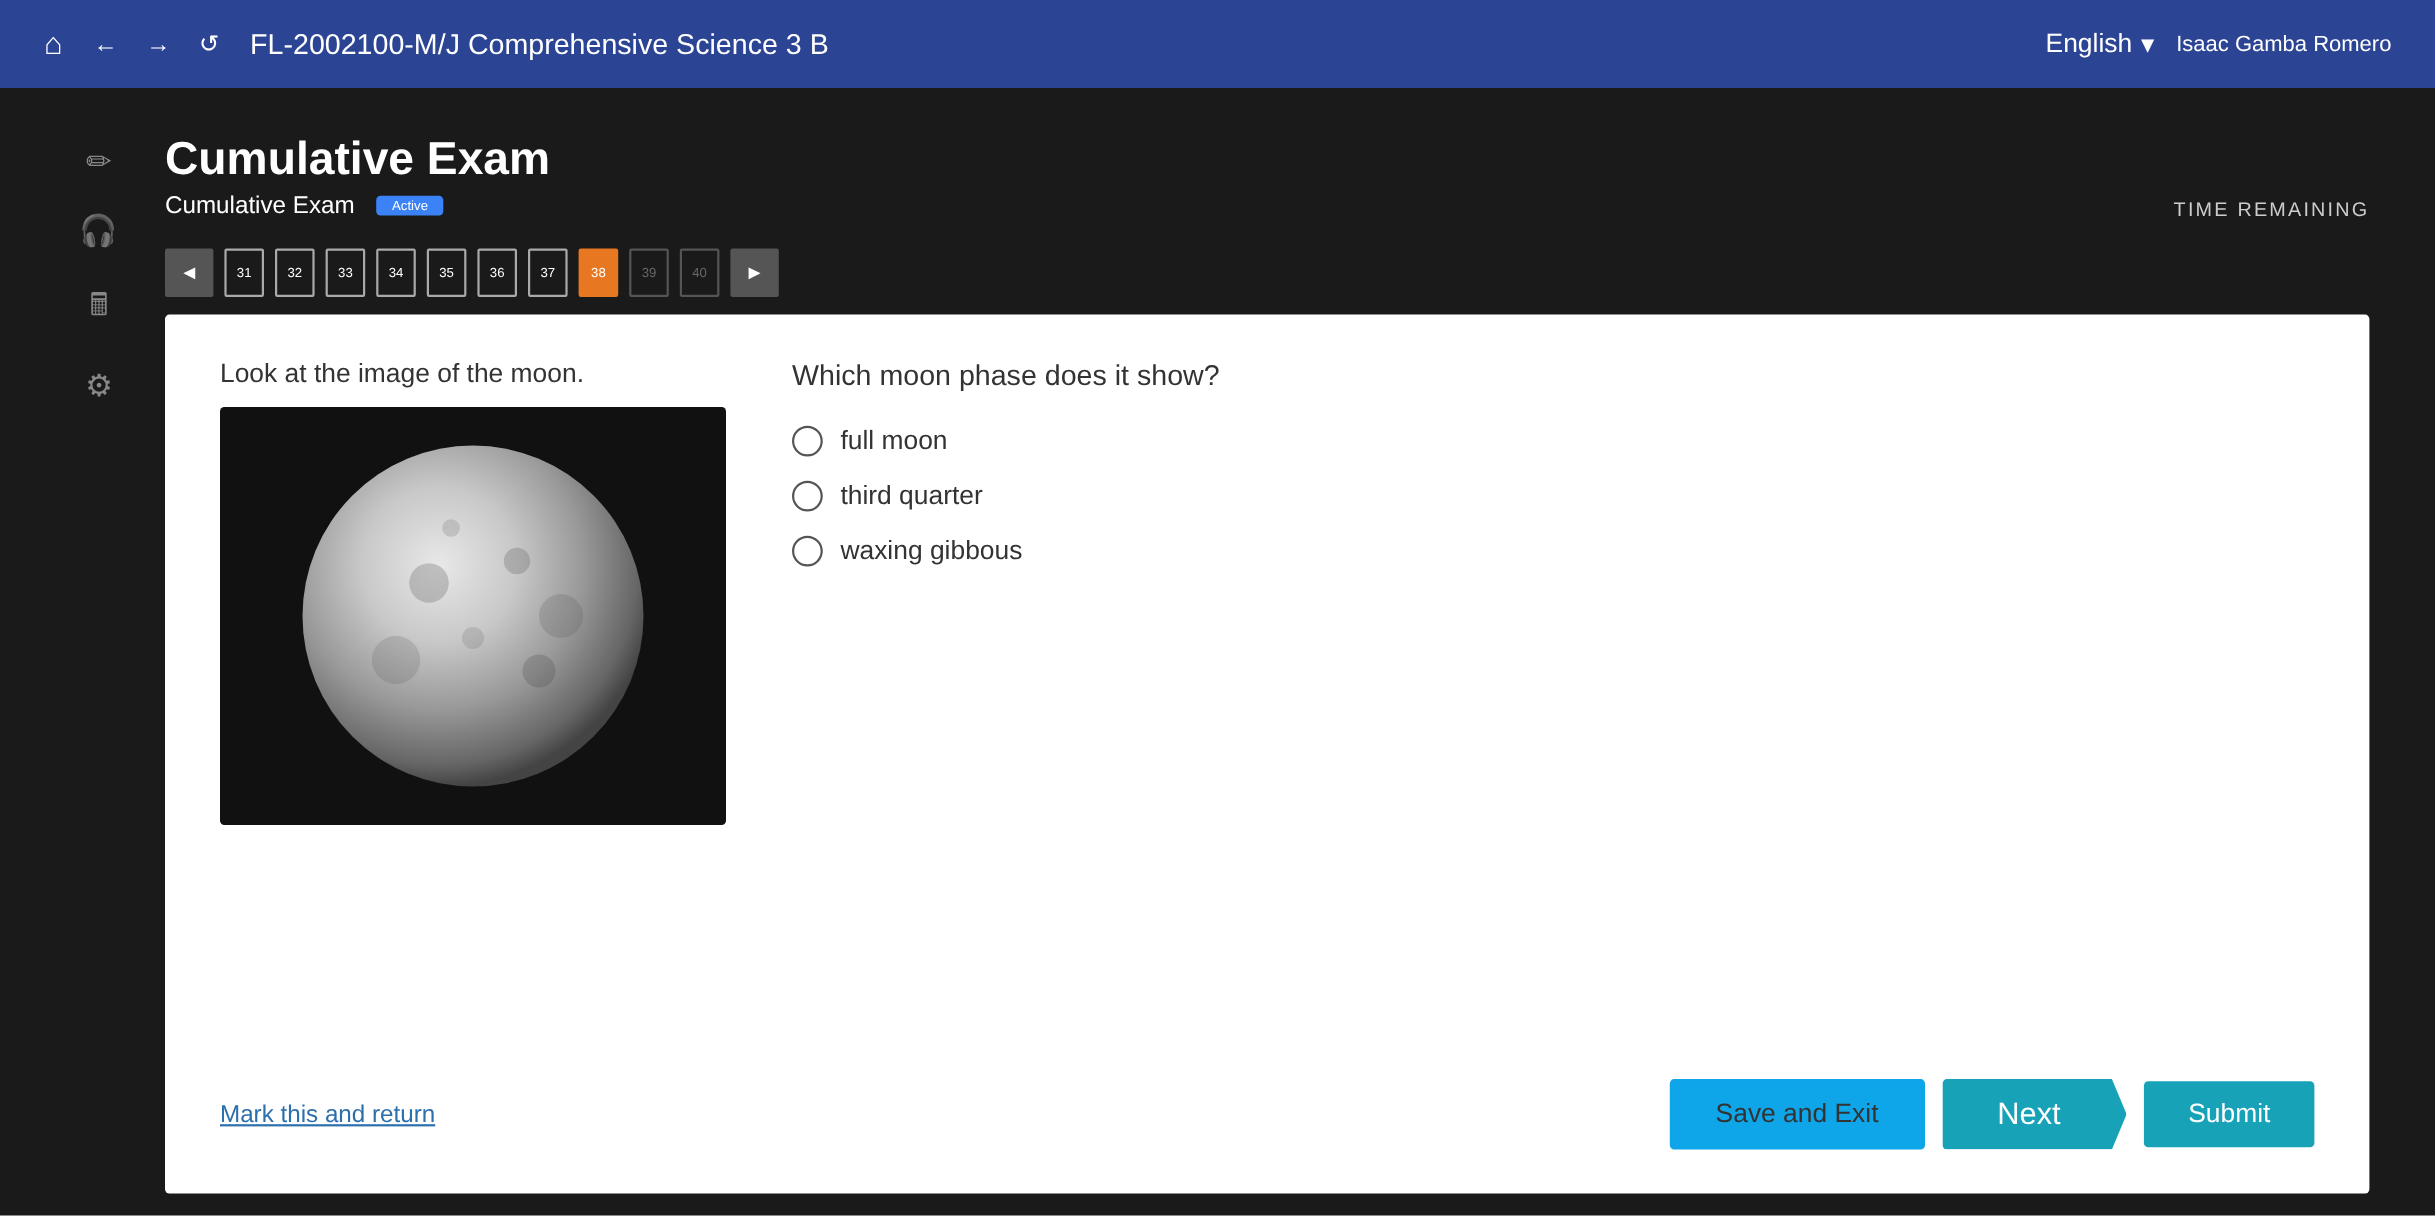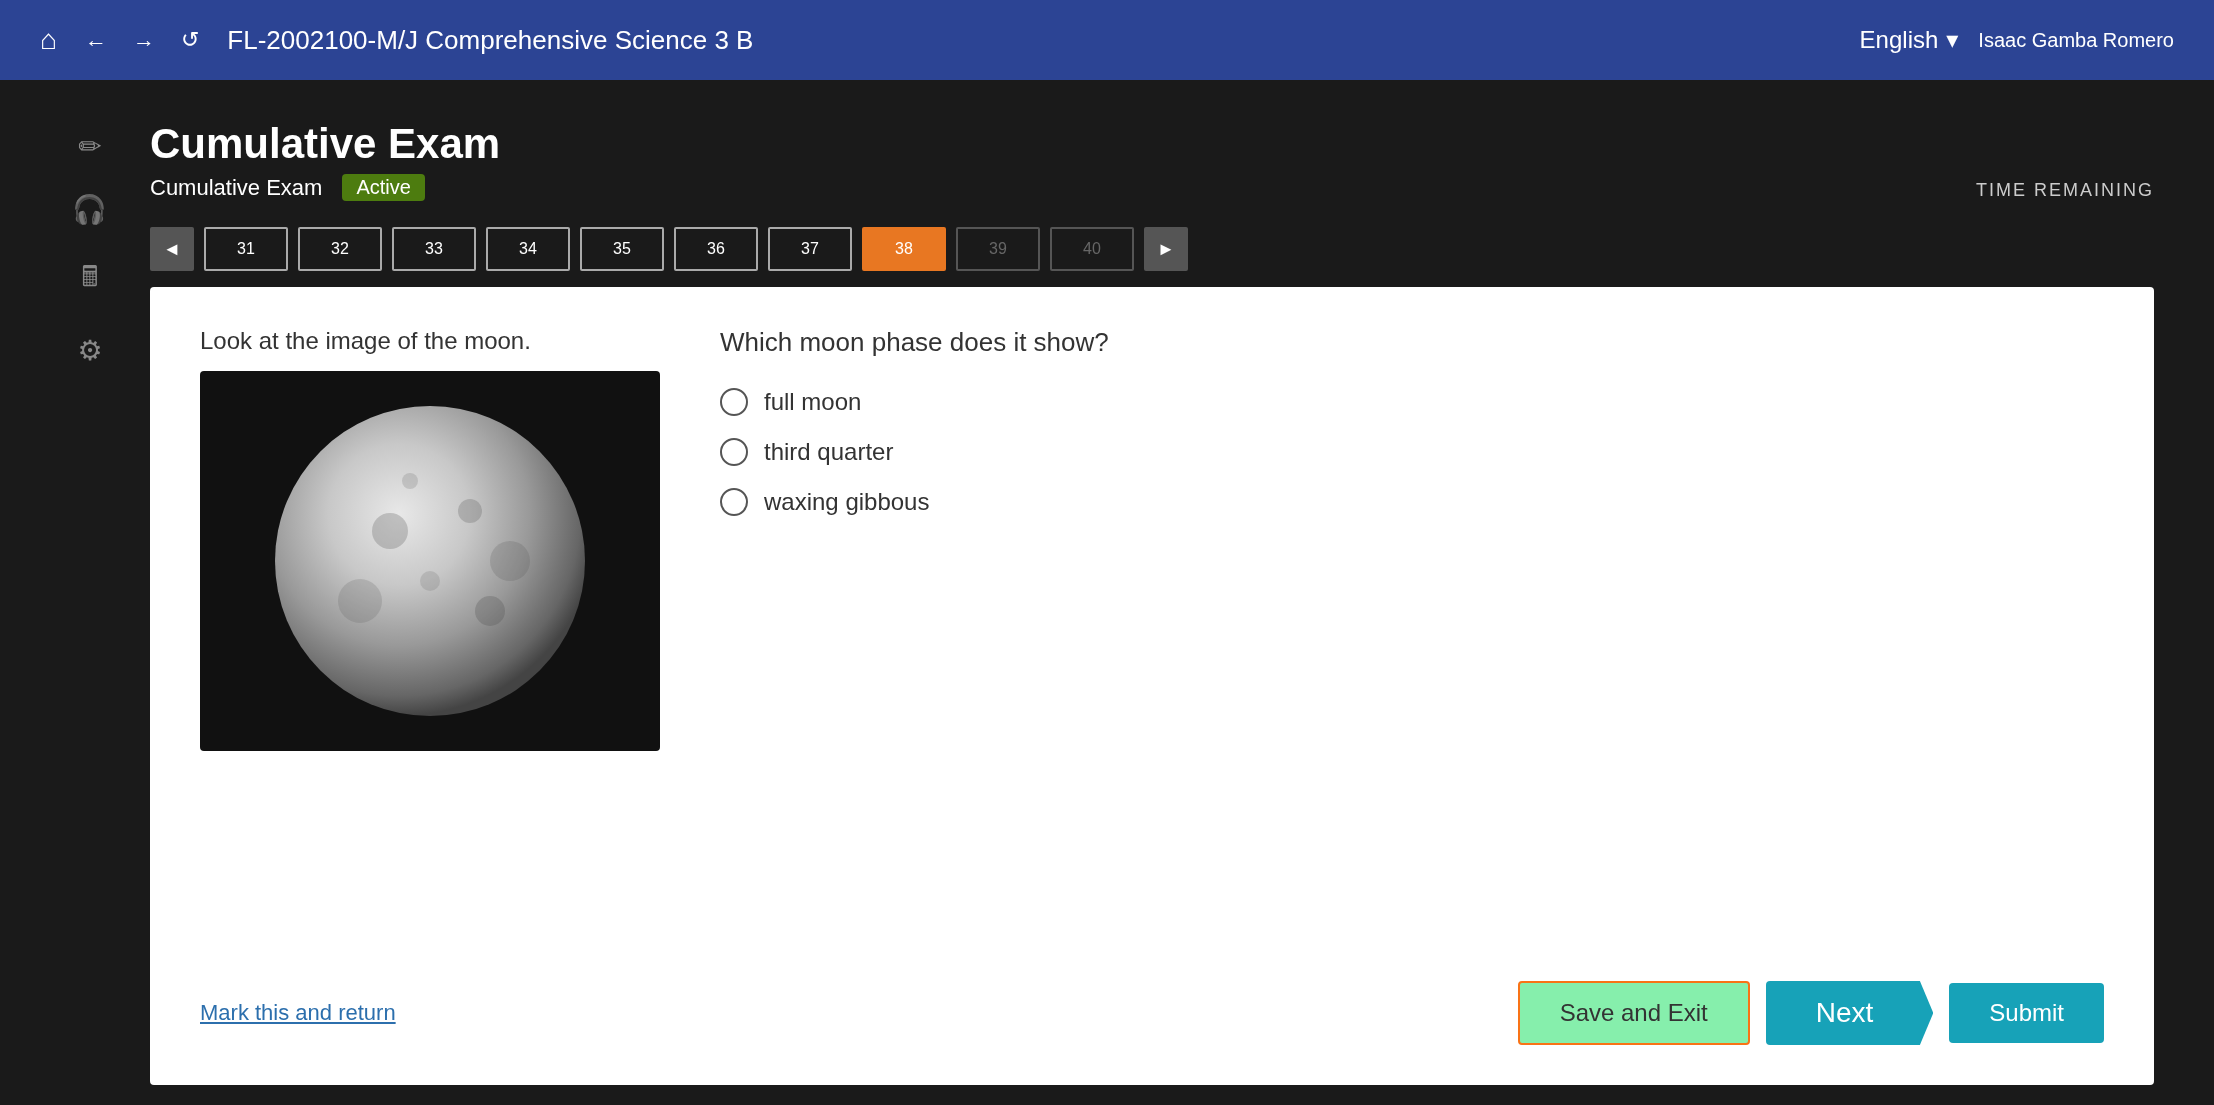--- a/index.html
+++ b/index.html
@@ -108,25 +108,25 @@
       margin-bottom: 6px;
     }
     .exam-subtitle {
       display: flex;
       align-items: center;
       gap: 20px;
       color: white;
       font-size: 22px;
     }
     .exam-status-badge {
-      background: #4d7c0f;
+      background: #3b82f6;
       color: white;
       padding: 2px 14px;
       border-radius: 4px;
-      font-size: 20px;
+      font-size: 12px;
     }
 
     
     .question-nav {
       display: flex;
       align-items: center;
       gap: 10px;
       margin: 16px 0;
     }
     .nav-btn {
@@ -139,23 +139,23 @@
       cursor: pointer;
       display: flex;
       align-items: center;
       justify-content: center;
       border-radius: 2px;
     }
     .q-btn {
       background: transparent;
       color: white;
       border: 2px solid #aaa;
-      width: 84px;
+      width: 36px;
       height: 44px;
-      font-size: 16px;
+      font-size: 12px;
       cursor: pointer;
       display: flex;
       align-items: center;
       justify-content: center;
       border-radius: 2px;
     }
     .q-btn.active {
       background: #e87722;
       border-color: #e87722;
       color: white;
@@ -281,22 +281,22 @@
       font-size: 22px;
       text-decoration: underline;
       cursor: pointer;
     }
     .footer-buttons {
       display: flex;
       gap: 16px;
       align-items: center;
     }
     .save-exit-btn {
-      background: #86efac;
-      border: 2px solid #f97316;
+      background: #0ea5e9;
+      border: 2px solid #0ea5e9;
       color: #333;
       padding: 16px 40px;
       font-size: 24px;
       cursor: pointer;
       border-radius: 4px;
     }
     .next-btn {
       background: #17a2b8;
       border: none;
       color: white;

